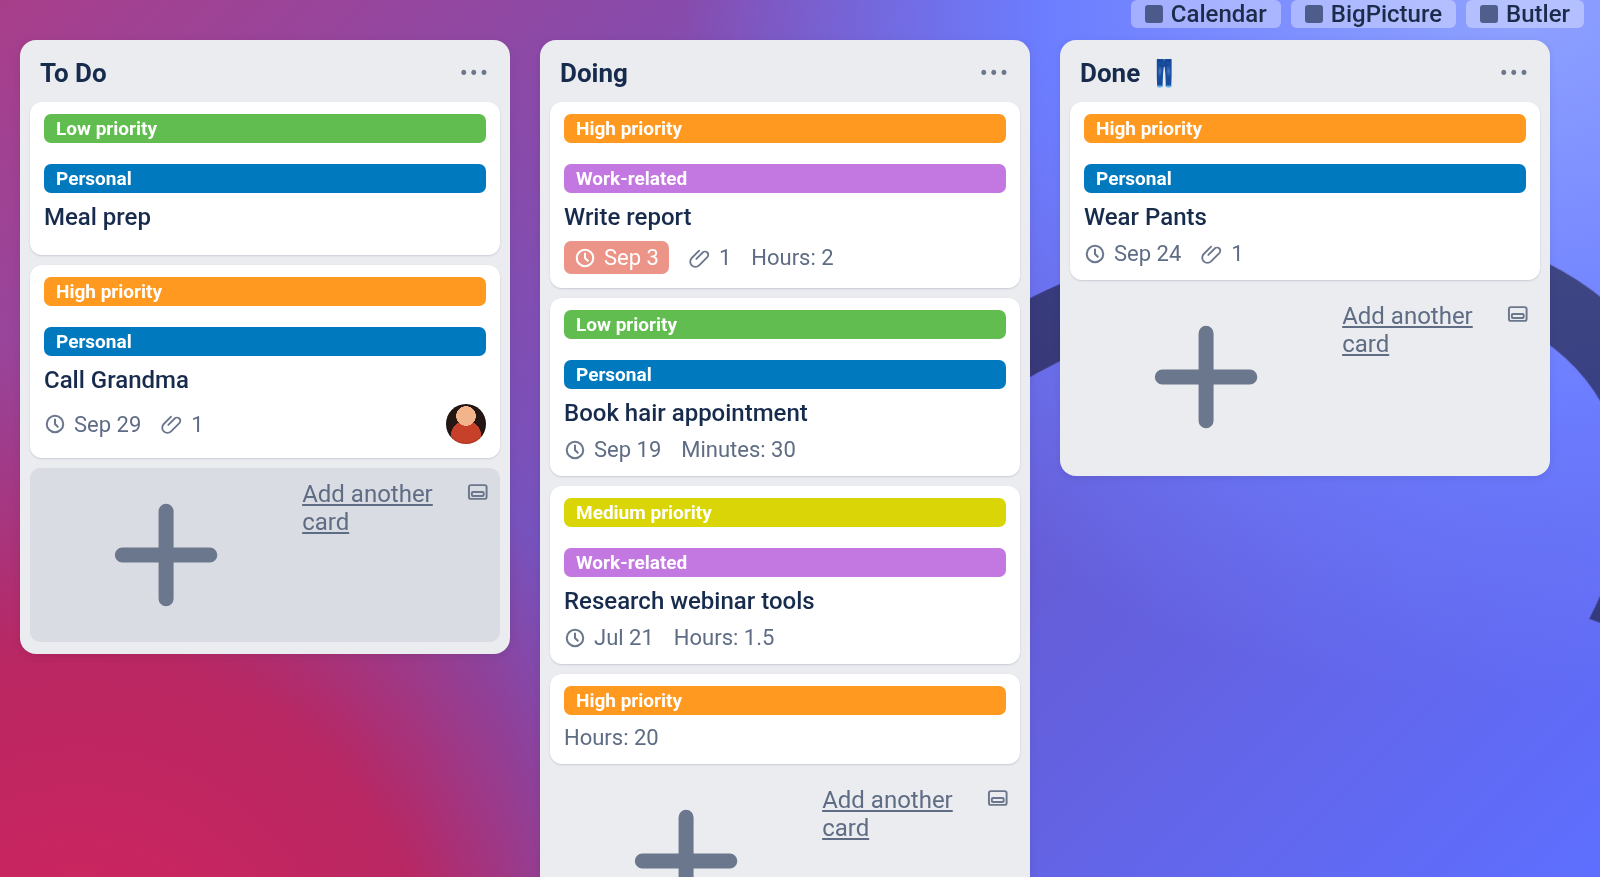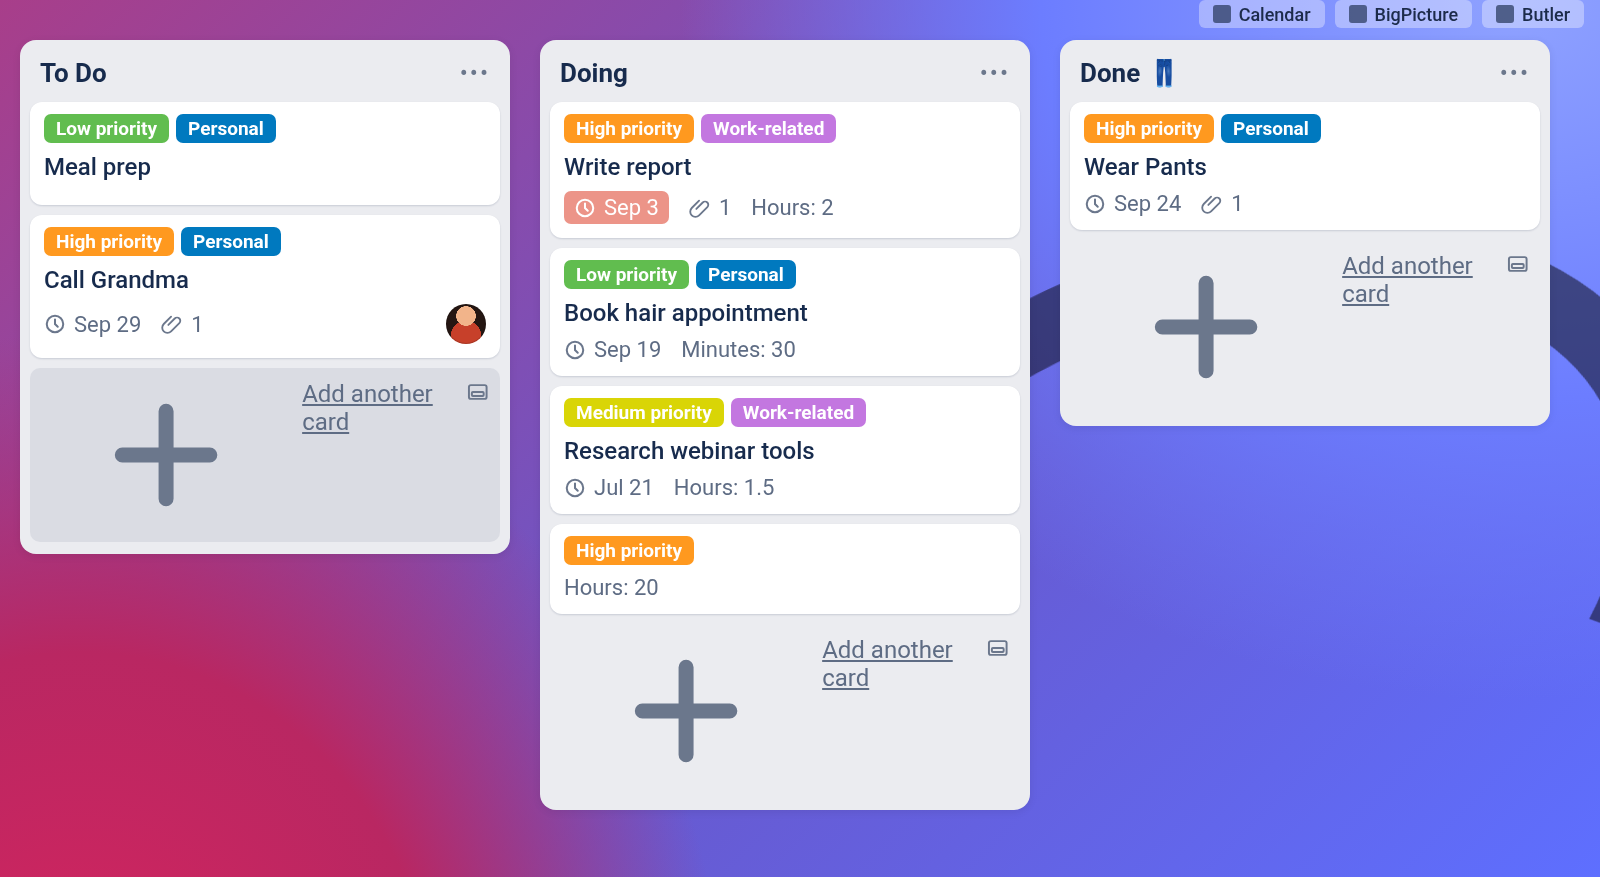--- a/index.html
+++ b/index.html
@@ -31,21 +31,21 @@
     position: absolute;
     top: 0; right: 16px;
     display: flex; gap: 10px;
   }
   .top-btn {
     height: 28px;
     border-radius: 6px;
     background: rgba(255,255,255,.35);
     padding: 0 14px;
     display:flex; align-items:center; gap:8px;
-    color:#1c2b4a; font-weight:500; font-size:18px;
+    color:#1c2b4a; font-weight:500; font-size:24px;
   }
   .top-btn .ic { width:18px;height:18px; background:#2e3e63; opacity:.75; border-radius:3px; }
 
   .board {
     position:absolute;
     top:40px; left:20px;
     display:flex;
     gap:30px;
     align-items:flex-start;
   }
@@ -66,21 +66,21 @@
   }
   .list-menu { color:#6b778c; font-size:24px; letter-spacing:2px; cursor:pointer; }
 
   .card {
     background:#fff;
     border-radius:12px;
     box-shadow:0 1px 2px rgba(9,30,66,.15);
     padding:12px 14px 14px;
     margin:0 0 10px;
   }
-  .labels { display:flex; gap:7px; flex-wrap:wrap; margin-bottom:10px;}
+  .labels { display:flex; gap:21px; flex-wrap:wrap; margin-bottom:10px;flex-direction:column;}
   .label {
     font-size:19px; font-weight:700; color:#fff;
     padding:3px 12px; border-radius:7px;
   }
   .l-green  { background:#61bd4f; }
   .l-blue   { background:#0079bf; }
   .l-orange { background:#ff991f; }
   .l-purple { background:#c377e0; }
   .l-yellow { background:#d9d506; }
   .card-title {

